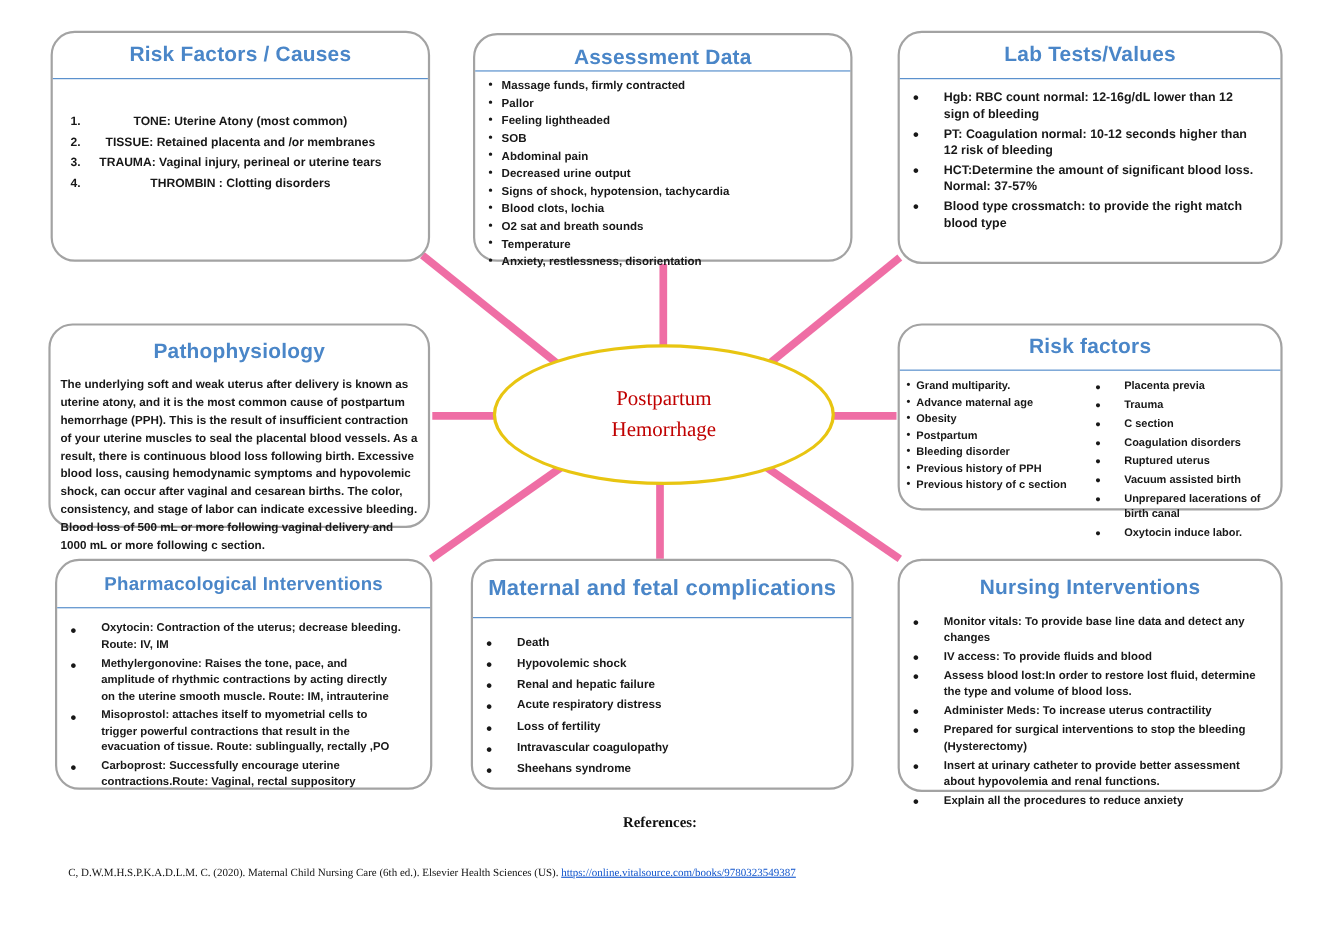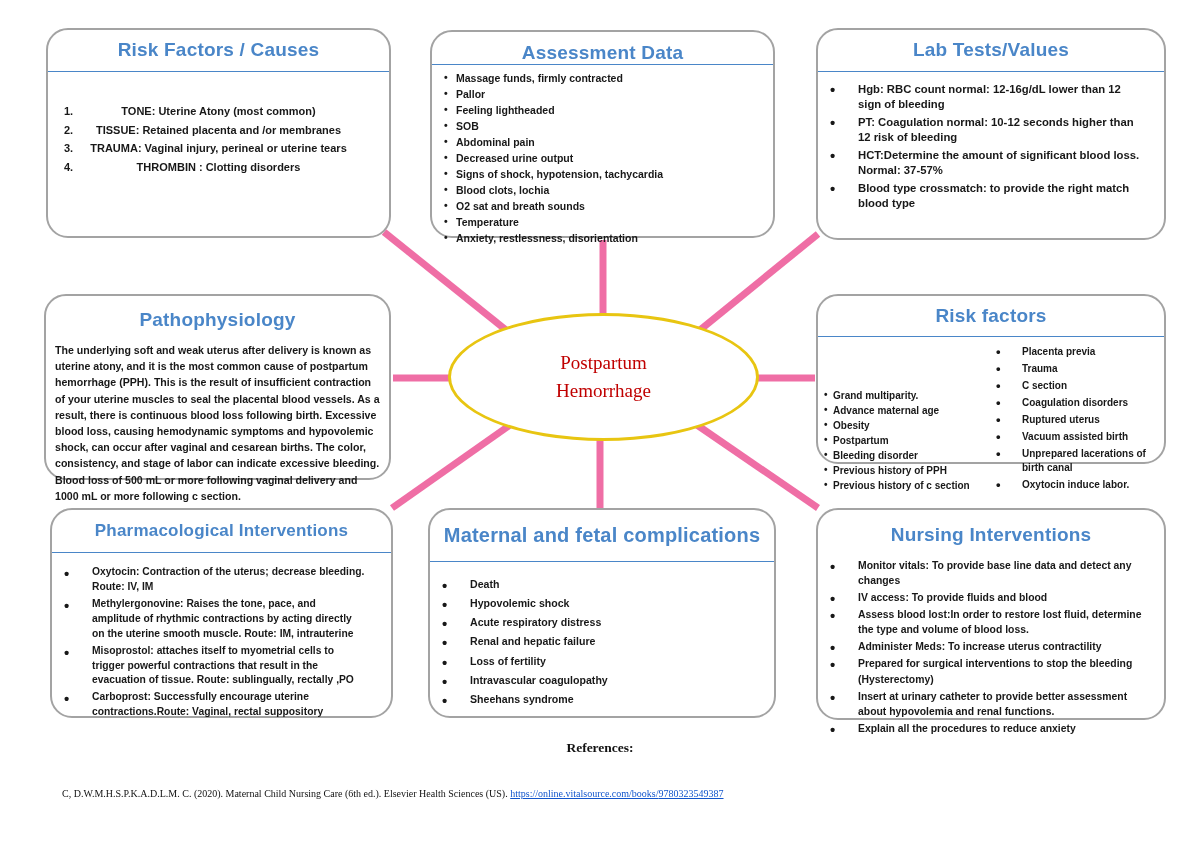--- a/index.html
+++ b/index.html
@@ -123,21 +123,21 @@
   #n-patho .node-body         { font-size: 10.6px; padding: 0 8px 0 9px; line-height: 1.53; font-weight: bold; }
   #n-riskfactors2 .node-body  { font-size: 10px; padding: 8px 4px 0 6px; line-height: 1.4; }
   #n-pharm .node-body         { font-size: 10.3px; padding: 12px 12px 0 6px; line-height: 1.45; }
   #n-complications .node-body { font-size: 10.6px; padding: 14px 10px 0 6px; line-height: 1.62; }
   #n-nursing .node-body       { font-size: 10.4px; padding: 6px 8px 0 6px; line-height: 1.45; }
 
   .two-col {
     display: flex;
     gap: 0px;
   }
-  .two-col .col-a { width: 168px; margin-top: 44px; }
+  .two-col .col-a { width: 168px; }
   .two-col .col-b { flex: 1; }
   .two-col .col-a ul.blist > li { padding-left: 9px; }
   .two-col .col-b ul.dotlist > li { padding-left: 30px; margin-bottom: 3px; }
   .two-col .col-b ul.dotlist > li::before { left: 4px; font-size: 13px; }
 
   
   #references-heading {
     position: absolute;
     left: 0; top: 740px;
     width: 1200px;
@@ -304,22 +304,22 @@
       </ul>
     </div>
   </div>
 
   <div class="node" id="n-complications">
     <div class="node-title">Maternal and fetal complications</div>
     <div class="node-body">
       <ul class="dotlist">
         <li>Death</li>
         <li>Hypovolemic shock</li>
+        <li>Renal and hepatic failure</li>
         <li>Acute respiratory distress</li>
-        <li>Renal and hepatic failure</li>
         <li>Loss of fertility</li>
         <li>Intravascular coagulopathy</li>
         <li>Sheehans syndrome</li>
       </ul>
     </div>
   </div>
 
   <div class="node" id="n-nursing">
     <div class="node-title">Nursing Interventions</div>
     <div class="node-body">

